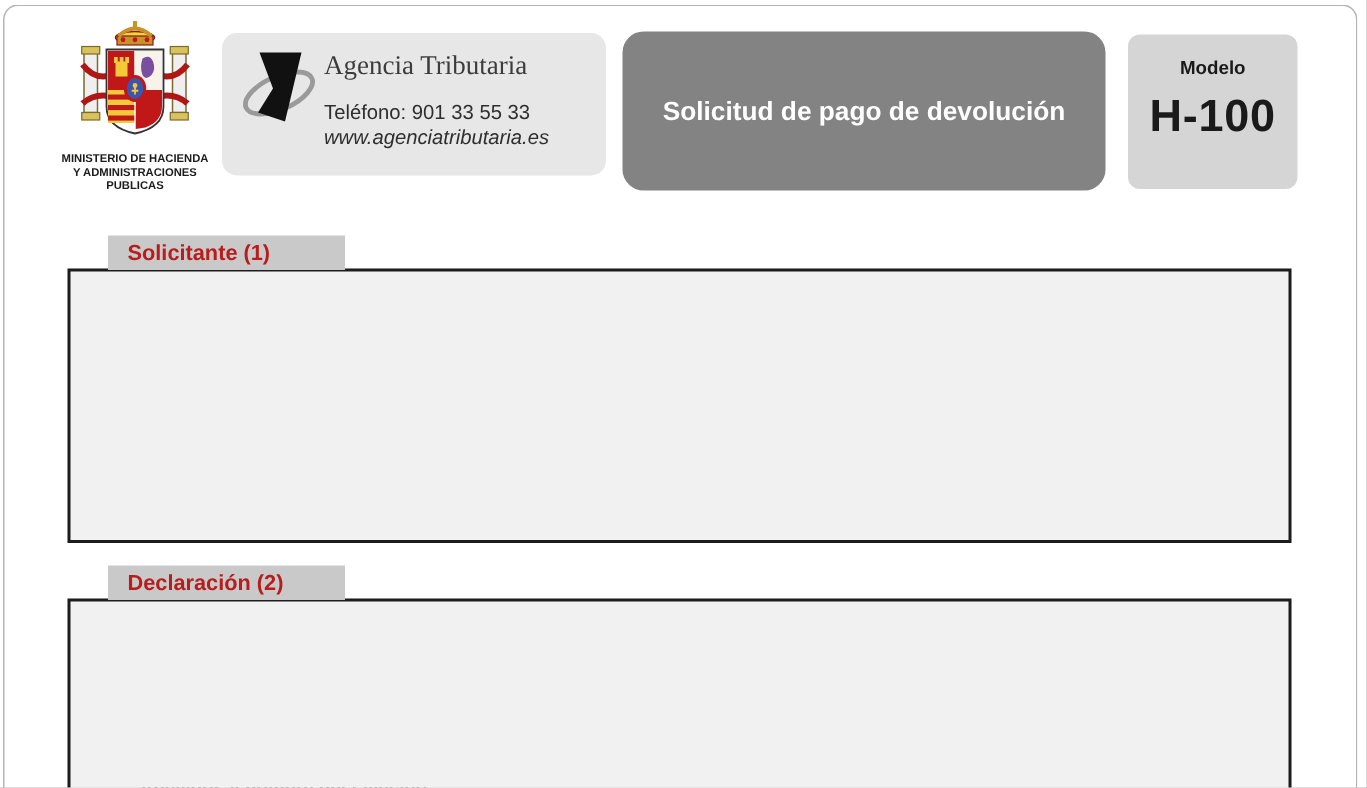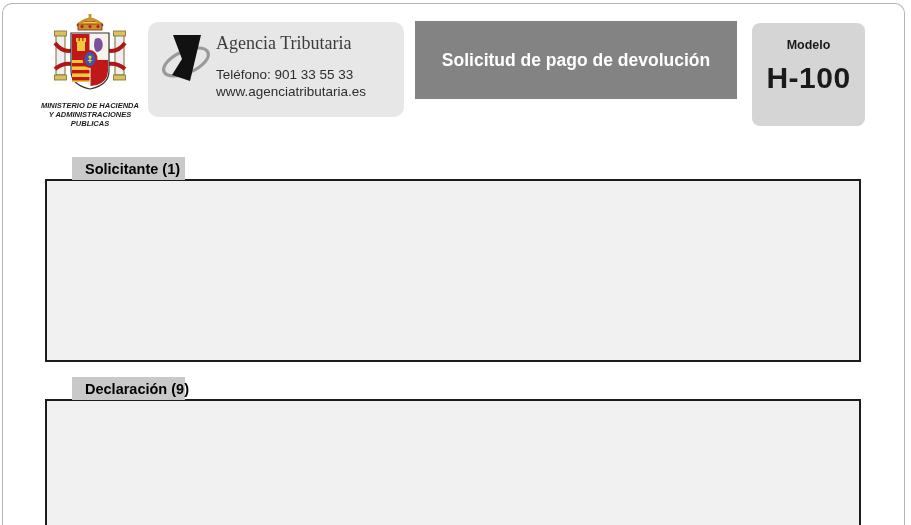--- a/index.html
+++ b/index.html
@@ -10,48 +10,48 @@
     -webkit-font-smoothing:antialiased;
   }
   .page-frame{
     position:absolute;left:2px;top:3px;width:901px;height:540px;
     border:1px solid #b4b4b4;border-bottom:none;border-radius:10px 10px 0 0;
     pointer-events:none;
   }
   
   .crest{position:absolute;left:28px;top:13px;width:124px;text-align:center;}
   .crest svg{display:block;margin:0 auto;}
-  .crest-text{font-size:7.5px;font-weight:bold;line-height:9px;color:#1c1c1c;letter-spacing:0px;margin-top:2px;font-style:italic;}
+  .crest-text{font-size:7.5px;font-weight:bold;line-height:9px;color:#1c1c1c;letter-spacing:0px;margin-top:2px;}
   .agency-box{
     position:absolute;left:148px;top:22px;width:256px;height:95px;
     background:#e7e7e7;border-radius:10px;
   }
   .at-logo{position:absolute;left:12px;top:9px;}
   .agency-name{
     position:absolute;left:68px;top:11px;
     font-family:"Liberation Serif", serif;font-size:18px;color:#3c3c3c;
   }
   .agency-phone{position:absolute;left:68px;top:45px;font-size:13.5px;color:#2e2e2e;text-align:right;}
-  .agency-web{position:absolute;left:68px;top:62px;font-size:13.5px;color:#2e2e2e;}
+  .agency-web{position:absolute;left:68px;top:62px;font-size:13.5px;color:#2e2e2e;font-style:italic;}
   .title-box{
-    position:absolute;left:415px;top:21px;width:322px;height:78px;
-    background:#838383;border-radius:0;
+    position:absolute;left:415px;top:21px;width:322px;height:106px;
+    background:#838383;border-radius:14px;
     display:flex;flex-direction:column;align-items:center;justify-content:center;
     color:#ffffff;font-weight:bold;font-size:17.5px;line-height:24px;text-align:center;
   }
   .model-box{
     position:absolute;left:752px;top:23px;width:113px;height:103px;
     background:#d5d5d5;border-radius:8px;text-align:center;color:#1a1a1a;
   }
   .model-label{font-size:12.5px;font-weight:bold;margin-top:15px;}
   .model-code{font-size:30px;font-weight:bold;margin-top:9px;letter-spacing:0.5px;}
   
   .section-bar{
-    position:absolute;width:113px;height:23px;background:#c9c9c9;
-    font-size:14.5px;font-weight:bold;color:#000000;
+    position:absolute;width:158px;height:23px;background:#c9c9c9;
+    font-size:14.5px;font-weight:bold;color:#b91c1c;
     display:flex;align-items:center;padding-left:13px;box-sizing:border-box;
     white-space:nowrap;z-index:2;
   }
   .bar-sol{left:72px;top:157px;}
   .bar-dec{left:72px;top:377px;}
   .section-box{
     position:absolute;left:45px;width:816px;background:#f1f1f1;
     border:2px solid #1c1c1c;box-sizing:border-box;z-index:1;
   }
   .box-sol{top:179px;height:183px;}
@@ -178,21 +178,21 @@
 <span class="flabel" style="left:80px;top:314px;">Municipio</span>
 <span class="flabel" style="left:413px;top:314px;">Código</span>
 <span class="flabel" style="left:472px;top:314px;">Provincia</span>
 <span class="flabel" style="left:786px;top:314px;">Código Postal</span>
 
 <div class="fbox" style="left:62px;top:327px;width:336px;"></div>
 <div class="fbox" style="left:399px;top:327px;width:57px;"></div>
 <div class="fbox" style="left:457.5px;top:327px;width:322px;"></div>
 <div class="fbox" style="left:778px;top:327px;width:80px;"></div>
 
-<div class="section-bar bar-dec">Declaración (9)</div>
+<div class="section-bar bar-dec">Declaración (2)</div>
 <div class="section-box box-dec"></div>
 
 <div class="dline" style="top:408px;">El solicitante EXPONE:</div>
 
 <div class="dline" style="top:431px;">
   <span>1. Que NO ha recibido el importe de la devolución solicitada en el </span><b>modelo</b><span> .................. </span><span>correspondiente al </span><b>ejercicio</b><span> .................... .</span>
 </div>
 
 <div class="dline" style="top:454px;">2. Que, por fallecimiento del titular, no es posible efectuar el cobro de la citada devolución.</div>
 <div class="dline" style="top:476px;">3. Que los datos de la devolución son los siguientes:</div>

